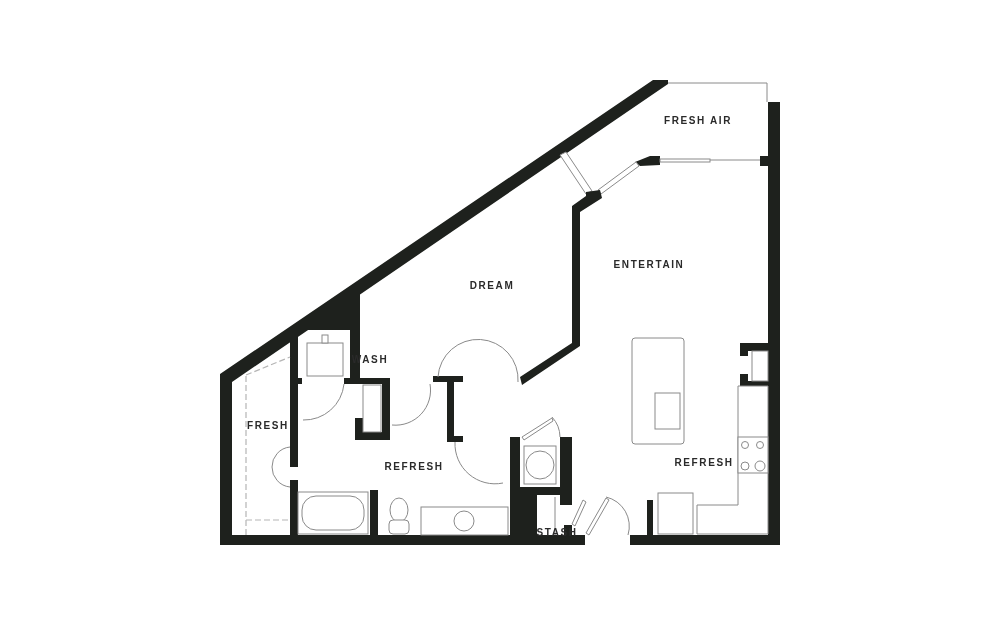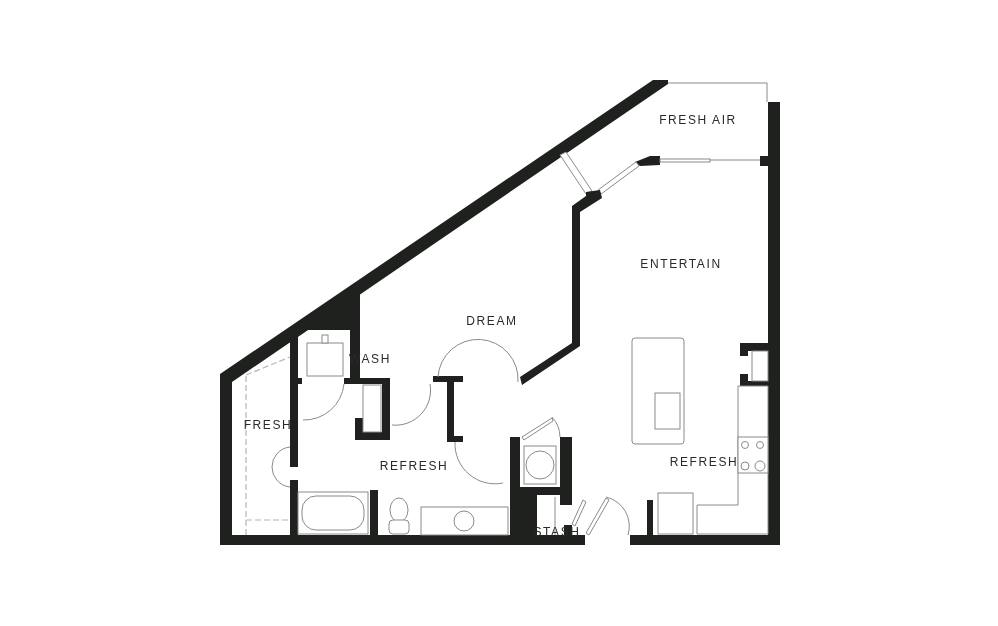--- a/index.html
+++ b/index.html
@@ -4,21 +4,21 @@
 <style>
   html, body { margin:0; padding:0; background:#ffffff; }
   body { width:998px; height:626px; overflow:hidden; position:relative; }
   #plan { position:absolute; left:0; top:0; width:998px; height:626px; }
   .wall { fill:#1e211d; }
   .thin { fill:none; stroke:#8a8a8a; stroke-width:1; }
   .thin2 { fill:#fff; stroke:#8a8a8a; stroke-width:1; }
   .dash { fill:none; stroke:#b5b5b5; stroke-width:1.2; stroke-dasharray:6 3; }
   .label {
     position:absolute; font-family:"Liberation Sans", sans-serif;
-    font-size:12px; letter-spacing:1.6px; color:#2a2a2a; font-weight:400;
+    font-size:10px; letter-spacing:1.6px; color:#2a2a2a; font-weight:700;
     white-space:nowrap; transform:translate(-50%,-50%);
   }
 </style>
 </head>
 <body>
 
 <svg id="plan" viewBox="0 0 998 626" xmlns="http://www.w3.org/2000/svg">
 
   <polygon class="wall" points="220,374 653,80 668,80 668,84 232,382 232,545 222,545 220,380"></polygon>
 
@@ -97,19 +97,19 @@
   <rect class="thin2" x="738" y="437" width="30" height="36"></rect>
   <circle class="thin" cx="745" cy="445" r="3.5"></circle>
   <circle class="thin" cx="760" cy="445" r="3.5"></circle>
   <circle class="thin" cx="745" cy="466" r="4"></circle>
   <circle class="thin" cx="760" cy="466" r="5"></circle>
   <rect class="thin2" x="658" y="493" width="35" height="41"></rect>
   <rect class="wall" x="647" y="500" width="6" height="38"></rect>
 </svg>
 
 <div class="label" style="left:698px;top:120px;">FRESH AIR</div>
-<div class="label" style="left:681px;top:264px;">ENTERTAIN</div>
-<div class="label" style="left:492px;top:285px;margin-top:36px;">DREAM</div>
+<div class="label" style="left:649px;top:264px;">ENTERTAIN</div>
+<div class="label" style="left:492px;top:285px;">DREAM</div>
 <div class="label" style="left:324px;top:359px;margin-left:46px;">WASH</div>
 <div class="label" style="left:268px;top:425px;">FRESH</div>
 <div class="label" style="left:414px;top:466px;text-align:center;">REFRESH</div>
 <div class="label" style="left:704px;top:462px;">REFRESH</div>
 <div class="label" style="left:557px;top:512px;margin-top:20px;">STASH</div>
 
 </body></html>

